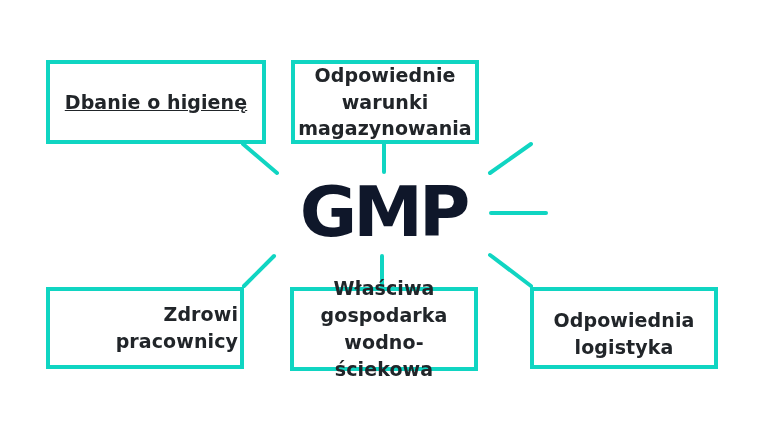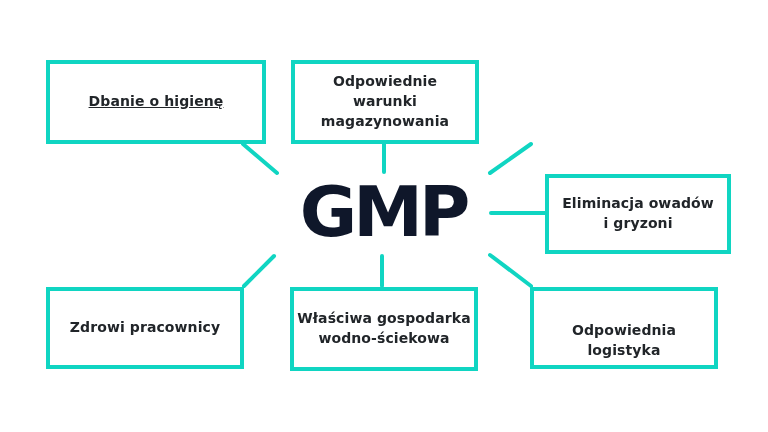--- a/index.html
+++ b/index.html
@@ -27,32 +27,32 @@
   .node {
     position: absolute;
     box-sizing: border-box;
     background: #ffffff;
     border: 4px solid #10d5c2;
     display: flex;
     align-items: center;
     justify-content: center;
     text-align: center;
     color: #212529;
-    font-size: 14px;
+    font-size: 19px;
     font-weight: 700;
     line-height: 1.42;
     letter-spacing: 0.1px;
     white-space: pre-line;
     padding: 4px 2px;
   }
   .node-top-left      { left: 46px;  top: 60px;  width: 220px; height: 84px; text-decoration: underline; }
   .node-top-center    { left: 291px; top: 60px;  width: 188px; height: 84px; }
   .node-top-right     { left: 530px; top: 60px;  width: 190px; height: 84px; }
   .node-right-middle  { left: 545px; top: 174px; width: 186px; height: 80px; }
-  .node-bottom-left   { left: 46px;  top: 287px; width: 198px; height: 82px; }
+  .node-bottom-left   { left: 46px;  top: 287px; width: 198px; height: 82px; text-align: right; }
   .node-bottom-center { left: 290px; top: 287px; width: 188px; height: 84px; }
   .node-bottom-right  { left: 530px; top: 287px; width: 188px; height: 82px; align-items: flex-end; }
   .center-title {
     position: absolute;
     left: 270px;
     top: 160px;
     width: 226px;
     height: 104px;
     display: flex;
     align-items: center;
@@ -84,24 +84,20 @@
     <span>Dbanie o higienę</span>
   </div>
 
   <div class="node node-top-center">
     <span>Odpowiednie
 warunki
 magazynowania</span>
   </div>
 
 
-  <div class="node node-right-middle">
-    <span>Eliminacja owadów
-i gryzoni</span>
-  </div>
 
   <div class="node node-bottom-left">
     <span>Zdrowi pracownicy</span>
   </div>
 
   <div class="node node-bottom-center">
     <span>Właściwa gospodarka
 wodno-ściekowa</span>
   </div>
 

